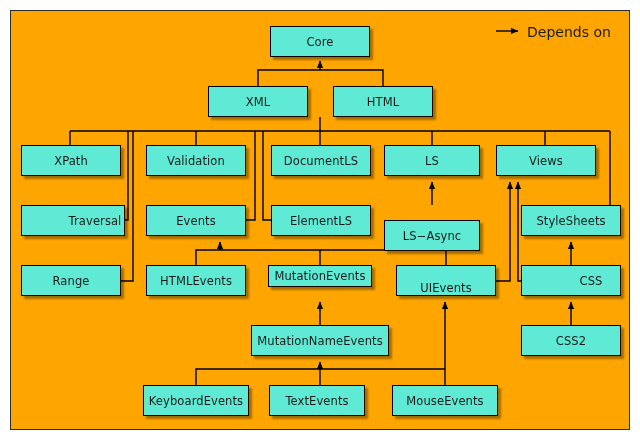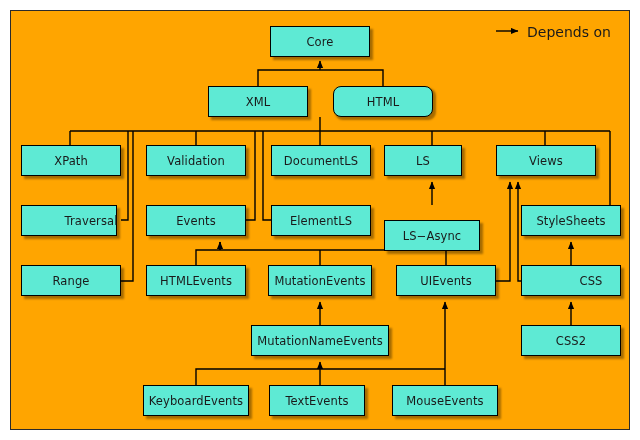--- a/index.html
+++ b/index.html
@@ -83,63 +83,63 @@
     </g>
   </svg>
 
   <div id="nodes">
       <div class="node" style="left: 270px; top: 26px; width: 100px; height: 31px;">
         <span>Core</span>
       </div>
       <div class="node" style="left: 208px; top: 86px; width: 100px; height: 31px;">
         <span>XML</span>
       </div>
-      <div class="node" style="left: 333px; top: 86px; width: 100px; height: 31px; border-radius: 8px;">
+      <div class="node" style="left: 333px; top: 86px; width: 100px; height: 31px;">
         <span>HTML</span>
       </div>
       <div class="node" style="left: 21px; top: 145px; width: 100px; height: 31px;">
         <span>XPath</span>
       </div>
       <div class="node" style="left: 146px; top: 145px; width: 100px; height: 31px;">
         <span>Validation</span>
       </div>
       <div class="node" style="left: 271px; top: 145px; width: 100px; height: 31px;">
         <span>DocumentLS</span>
       </div>
-      <div class="node" style="left: 384px; top: 145px; width: 78px; height: 31px;">
+      <div class="node" style="left: 384px; top: 145px; width: 96px; height: 31px;">
         <span>LS</span>
       </div>
       <div class="node" style="left: 496px; top: 145px; width: 100px; height: 31px;">
         <span>Views</span>
       </div>
-      <div class="node" style="left: 21px; top: 205px; width: 96px; height: 31px; padding-left: 44px;">
+      <div class="node" style="left: 21px; top: 205px; width: 104px; height: 31px; padding-left: 44px;">
         <span>Traversal</span>
       </div>
       <div class="node" style="left: 146px; top: 205px; width: 100px; height: 31px;">
         <span>Events</span>
       </div>
       <div class="node" style="left: 271px; top: 205px; width: 100px; height: 31px; align-items: center;">
         <span>ElementLS</span>
       </div>
       <div class="node" style="left: 384px; top: 220px; width: 96px; height: 31px;">
         <span>LS−Async</span>
       </div>
       <div class="node" style="left: 521px; top: 205px; width: 100px; height: 31px;">
         <span>StyleSheets</span>
       </div>
       <div class="node" style="left: 21px; top: 265px; width: 100px; height: 31px;">
         <span>Range</span>
       </div>
       <div class="node" style="left: 146px; top: 265px; width: 100px; height: 31px;">
         <span>HTMLEvents</span>
       </div>
-      <div class="node" style="left: 268px; top: 265px; width: 104px; height: 31px;">
+      <div class="node" style="left: 268px; top: 265px; width: 104px; height: 22px;">
         <span>MutationEvents</span>
       </div>
-      <div class="node" style="left: 396px; top: 265px; width: 100px; height: 31px;">
+      <div class="node" style="left: 396px; top: 265px; width: 100px; height: 31px; align-items: flex-end;">
         <span>UIEvents</span>
       </div>
       <div class="node" style="left: 521px; top: 265px; width: 100px; height: 31px; padding-left: 40px;">
         <span>CSS</span>
       </div>
       <div class="node" style="left: 251px; top: 325px; width: 138px; height: 31px;">
         <span>MutationNameEvents</span>
       </div>
       <div class="node" style="left: 521px; top: 325px; width: 100px; height: 31px;">
         <span>CSS2</span>

